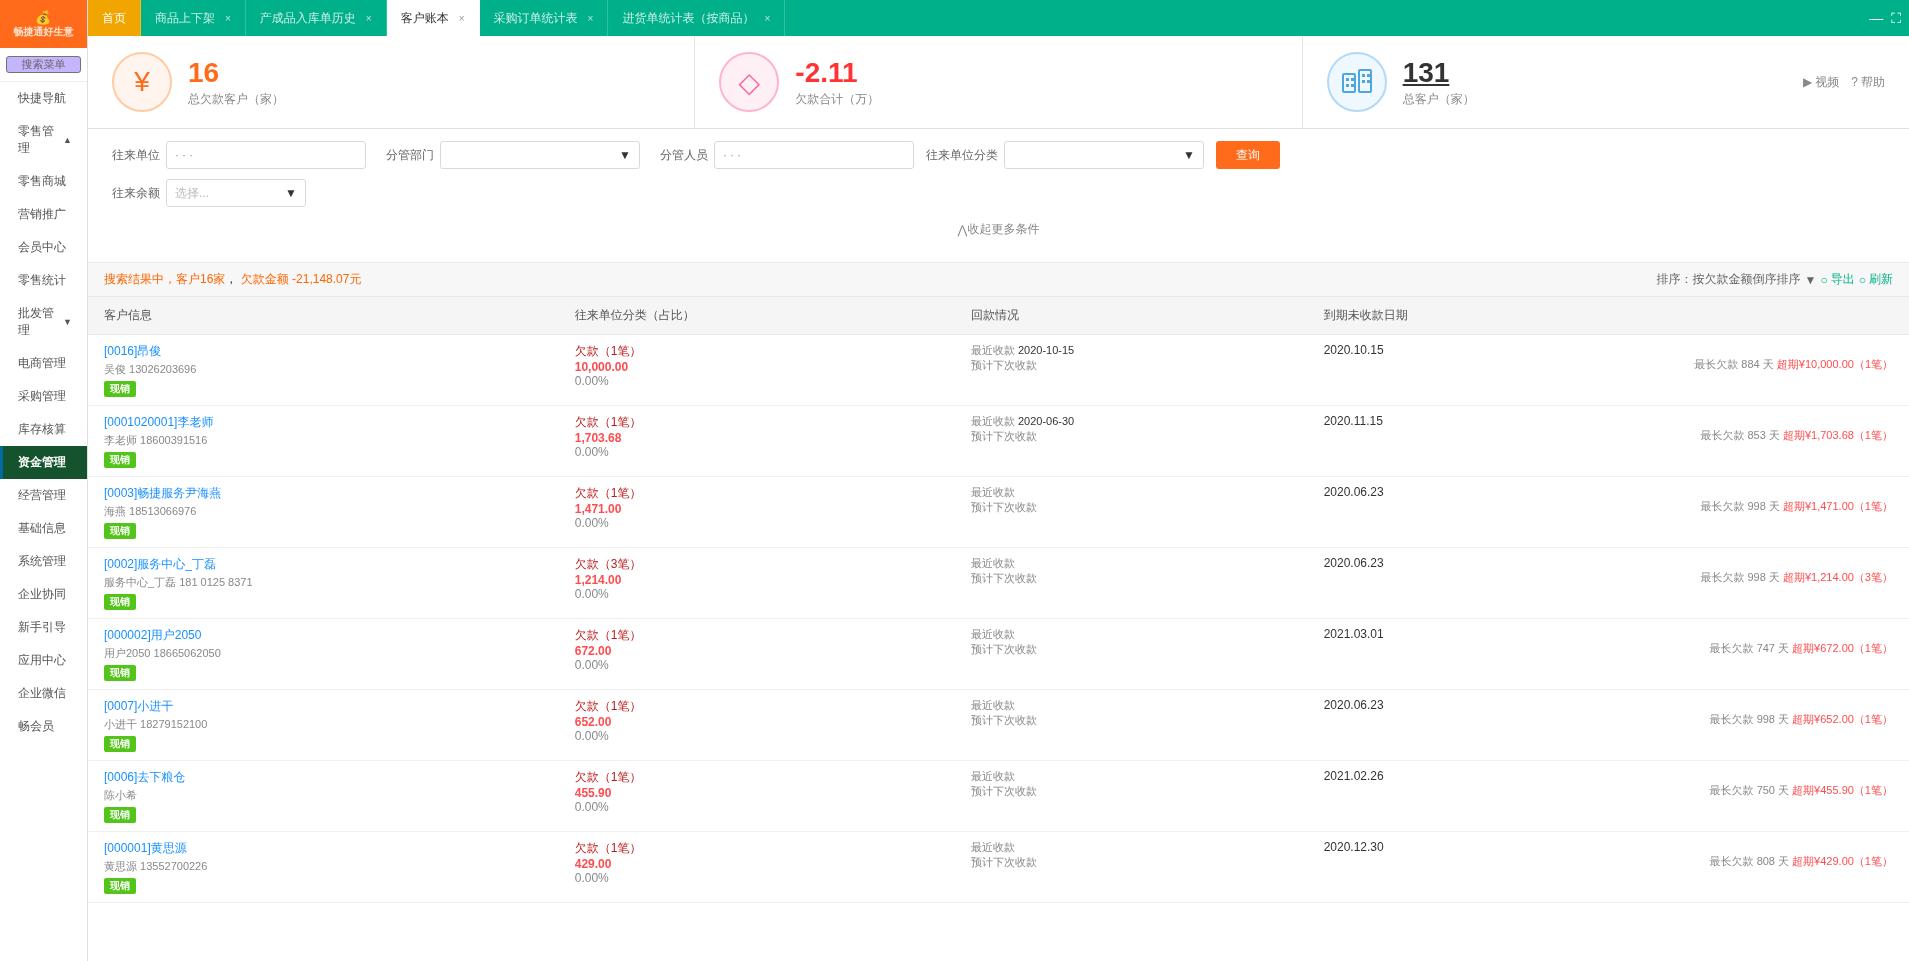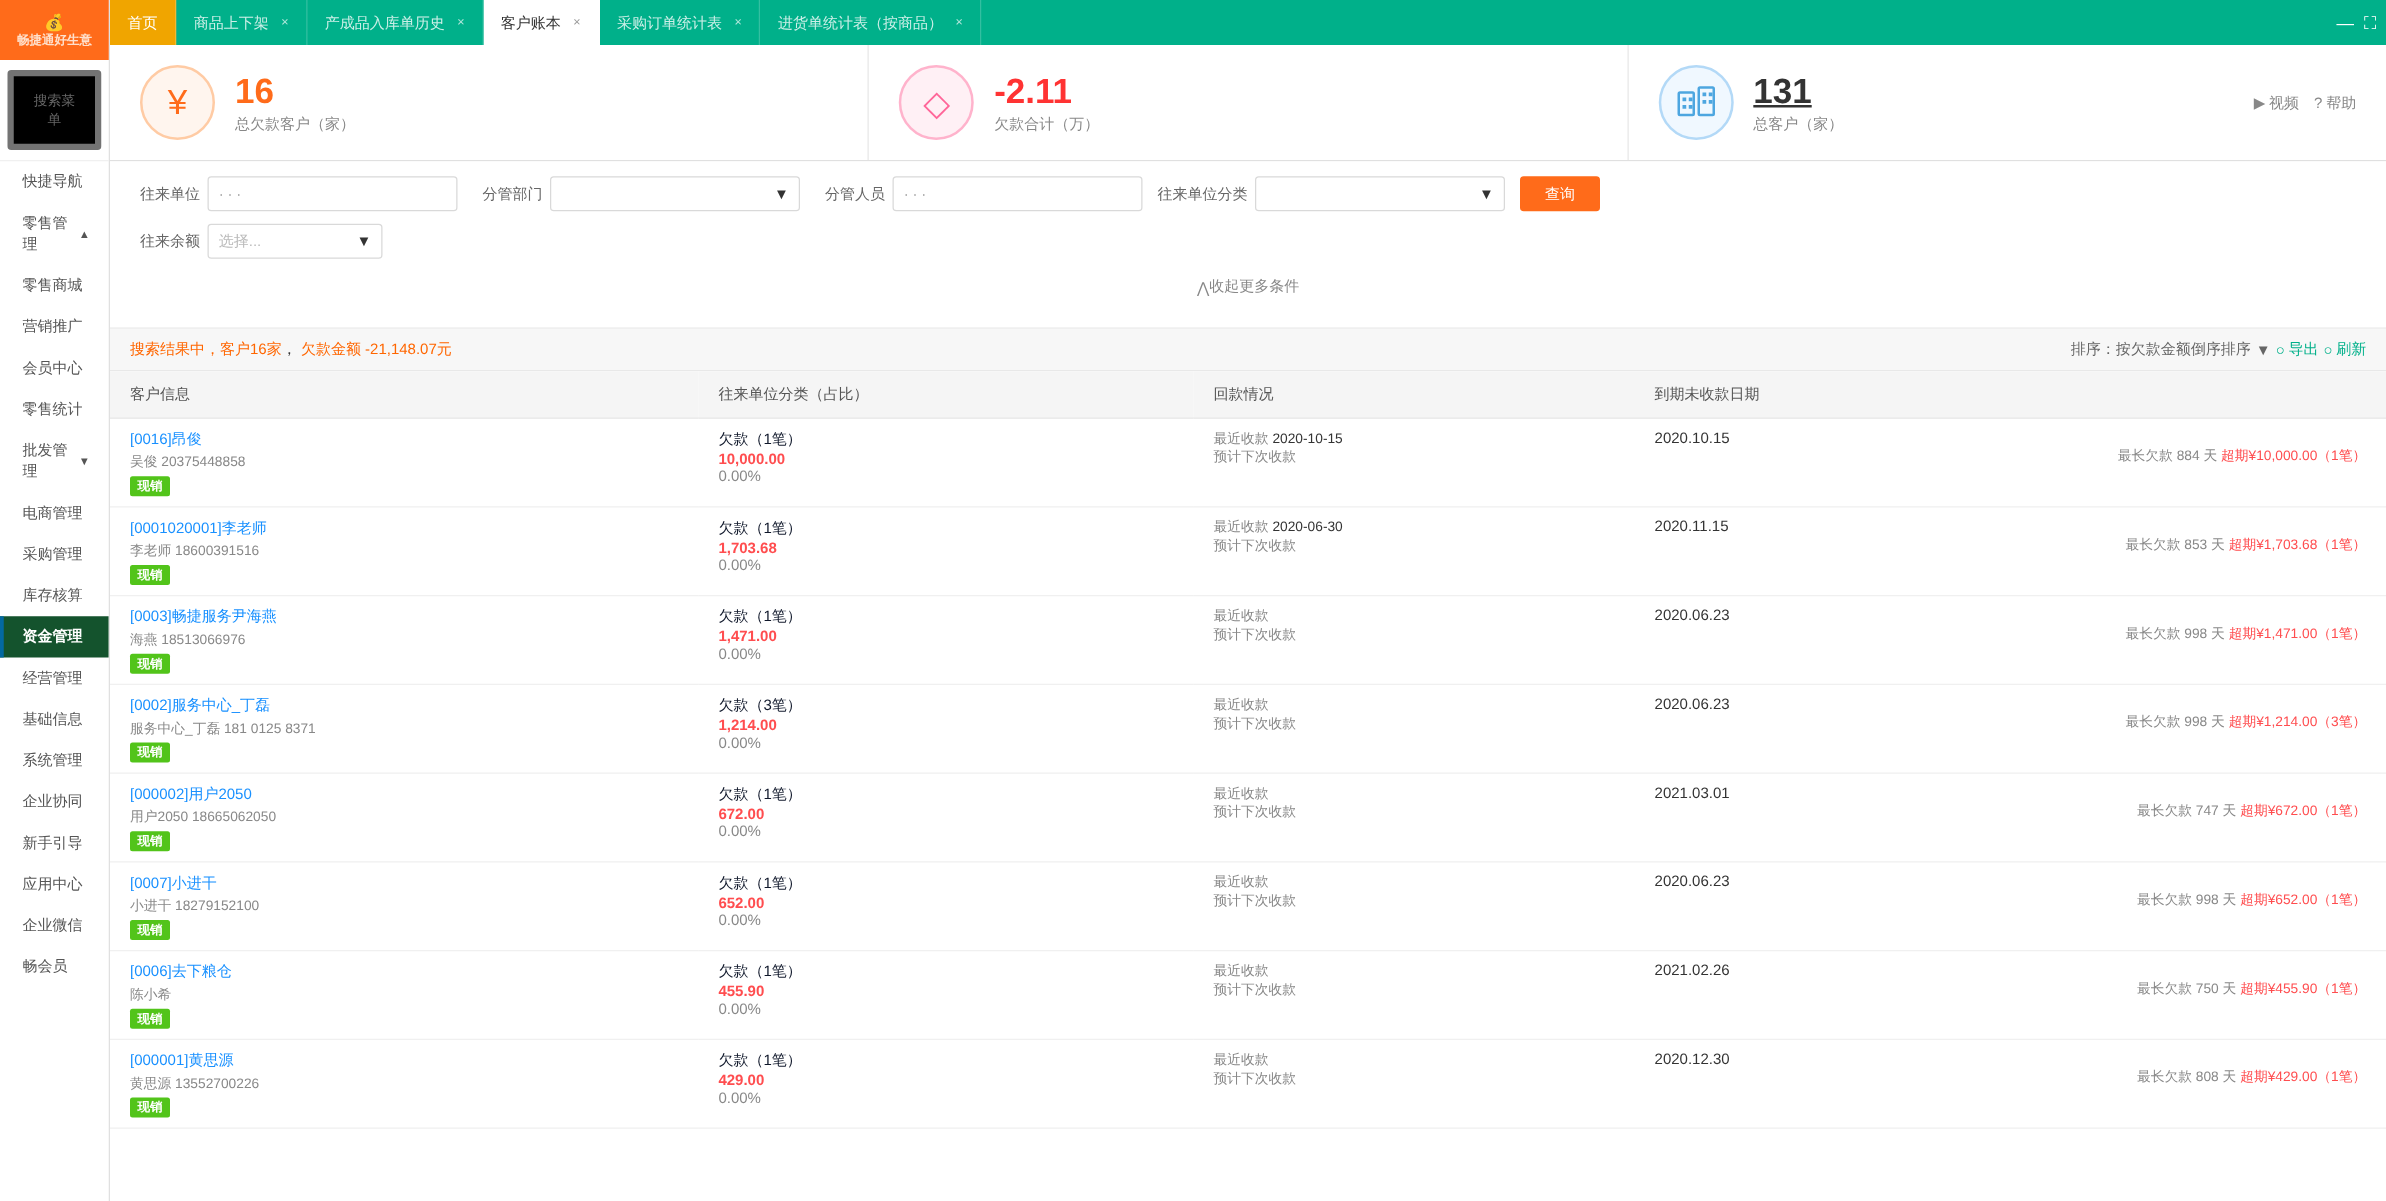--- a/index.html
+++ b/index.html
@@ -3,21 +3,21 @@
   <meta charset="utf-8">
   <style>
     * { margin: 0; padding: 0; box-sizing: border-box; }
     body { font-family: 'Microsoft YaHei', Arial, sans-serif; font-size: 12px; background: #f0f0f0; color: #333; display: flex; height: 961px; overflow: hidden; }
 
     
     .sidebar { width: 88px; background: #fff; border-right: 1px solid #e0e0e0; display: flex; flex-direction: column; flex-shrink: 0; }
     .logo-area { background: #ff6b1a; height: 48px; display: flex; align-items: center; justify-content: center; color: #fff; font-size: 13px; font-weight: bold; flex-direction: column; padding: 4px; }
     .logo-title { font-size: 10px; color: #ffe0cc; }
     .sidebar-search { padding: 8px 6px; border-bottom: 1px solid #f0f0f0; }
-    .sidebar-search-btn { width: 100%; background: #000000; border: 5px solid #737373; border-radius: 3px; padding: 12px; font-size: 11px; color: #666; cursor: pointer; text-align: center; }
+    .sidebar-search-btn { width: 100%; background: #c4b5fd; border: 1px solid #737373; border-radius: 3px; padding: 0; font-size: 11px; color: #666; cursor: pointer; text-align: center; }
     .sidebar-nav-item { padding: 8px 15px; text-align: left; cursor: pointer; color: #555; font-size: 12px; border-left: 3px solid transparent; }
     .sidebar-nav-item.active { background: #14532d; color: #fff; border-left: 3px solid #0369a1; font-weight: bold; }
     .sidebar-nav-item.has-arrow { display: flex; align-items: center; justify-content: center; gap: 2px; }
     .sidebar-nav-item .arrow { font-size: 9px; }
 
     
     .main { flex: 1; display: flex; flex-direction: column; overflow: hidden; }
 
     
     .topbar { height: 48px; background: #fff; display: flex; align-items: center; justify-content: space-between; padding: 0 16px; border-bottom: 1px solid #e0e0e0; flex-shrink: 0; }
@@ -75,21 +75,21 @@
     .table-container { flex: 1; overflow-y: auto; background: #fff; }
     table { width: 100%; border-collapse: collapse; }
     table thead tr { background: #f5f5f5; }
     table thead th { padding: 10px 16px; text-align: left; font-size: 12px; color: #555; font-weight: 500; border-bottom: 1px solid #e8e8e8; }
     table tbody tr { border-bottom: 1px solid #f0f0f0; }
     table tbody td { padding: 8px 16px; font-size: 12px; vertical-align: top; }
     .customer-name { color: #1890ff; cursor: pointer; font-weight: 500; }
     .customer-sub { color: #888; font-size: 11px; margin-top: 2px; }
     .tag-now { background: #52c41a; color: #fff; font-size: 10px; padding: 1px 6px; border-radius: 2px; margin-top: 4px; display: inline-block; font-weight: bold; }
     .debt-amount { color: #ff4d4f; font-weight: bold; }
-    .debt-count { color: #0f172a; }
+    .debt-count { color: #b91c1c; }
     .debt-ratio { color: #888; }
     .overdue-link { color: #ff4d4f; cursor: pointer; font-size: 11px; }
     .overdue-days { color: #888; font-size: 11px; text-align: right; }
     .date-text { color: #333; font-size: 12px; }
   </style>
 </head>
 <body>
 
 <div class="sidebar">
   <div class="logo-area">
@@ -280,21 +280,21 @@
           <th>客户信息</th>
           <th>往来单位分类（占比）</th>
           <th>回款情况</th>
           <th>到期未收款日期</th>
         </tr>
       </thead>
       <tbody id="table-body">
       <tr>
       <td>
         <div class="customer-name">[0016]昂俊</div>
-        <div class="customer-sub">吴俊 20375448858</div>
+        <div class="customer-sub">吴俊 13026203696</div>
         <span class="tag-now">现销</span>
       </td>
       <td>
         <div class="debt-count">欠款（1笔）</div>
         <div class="debt-amount">10,000.00</div>
         <div class="debt-ratio">0.00%</div>
       </td>
       <td>
         <div style="color:#888;font-size:11px;">最近收款 <span style="color:#333;">2020-10-15</span></div>
         <div style="color:#888;font-size:11px;">预计下次收款</div>

